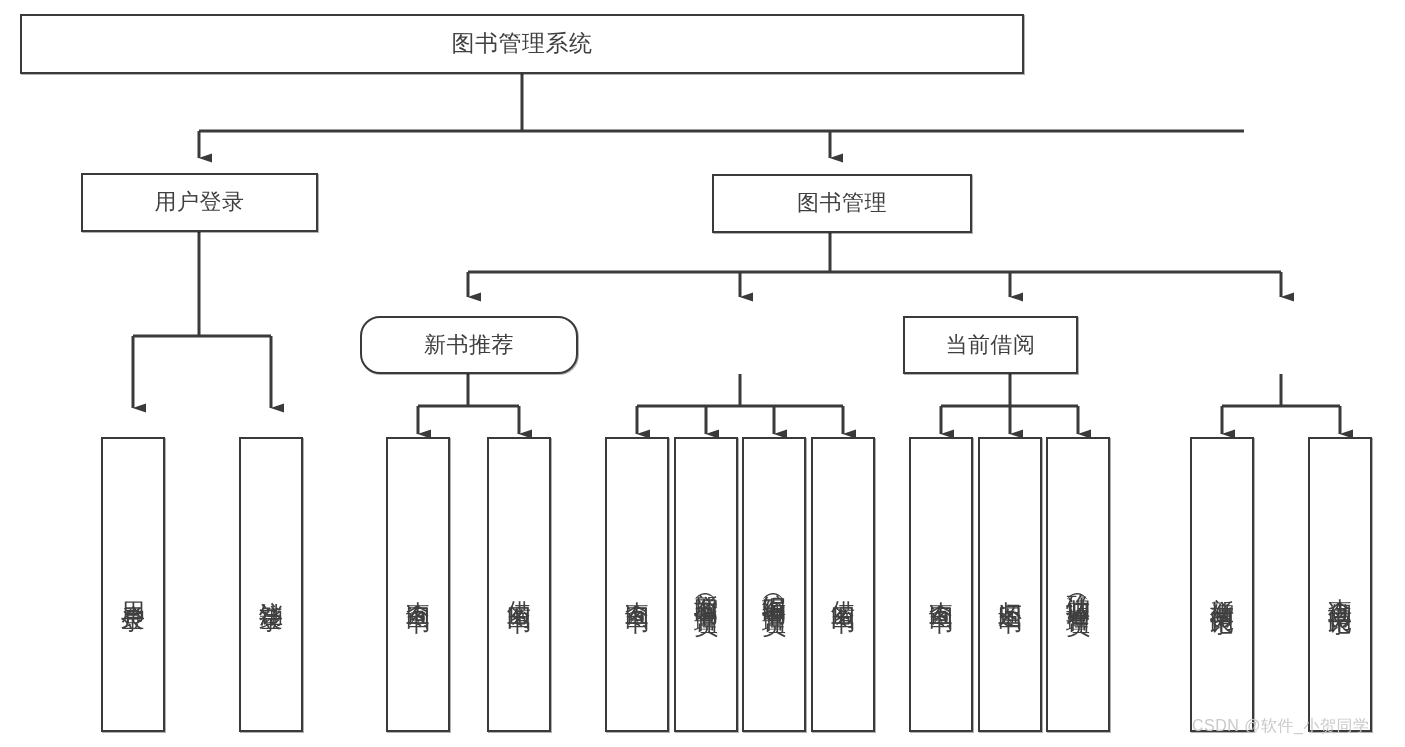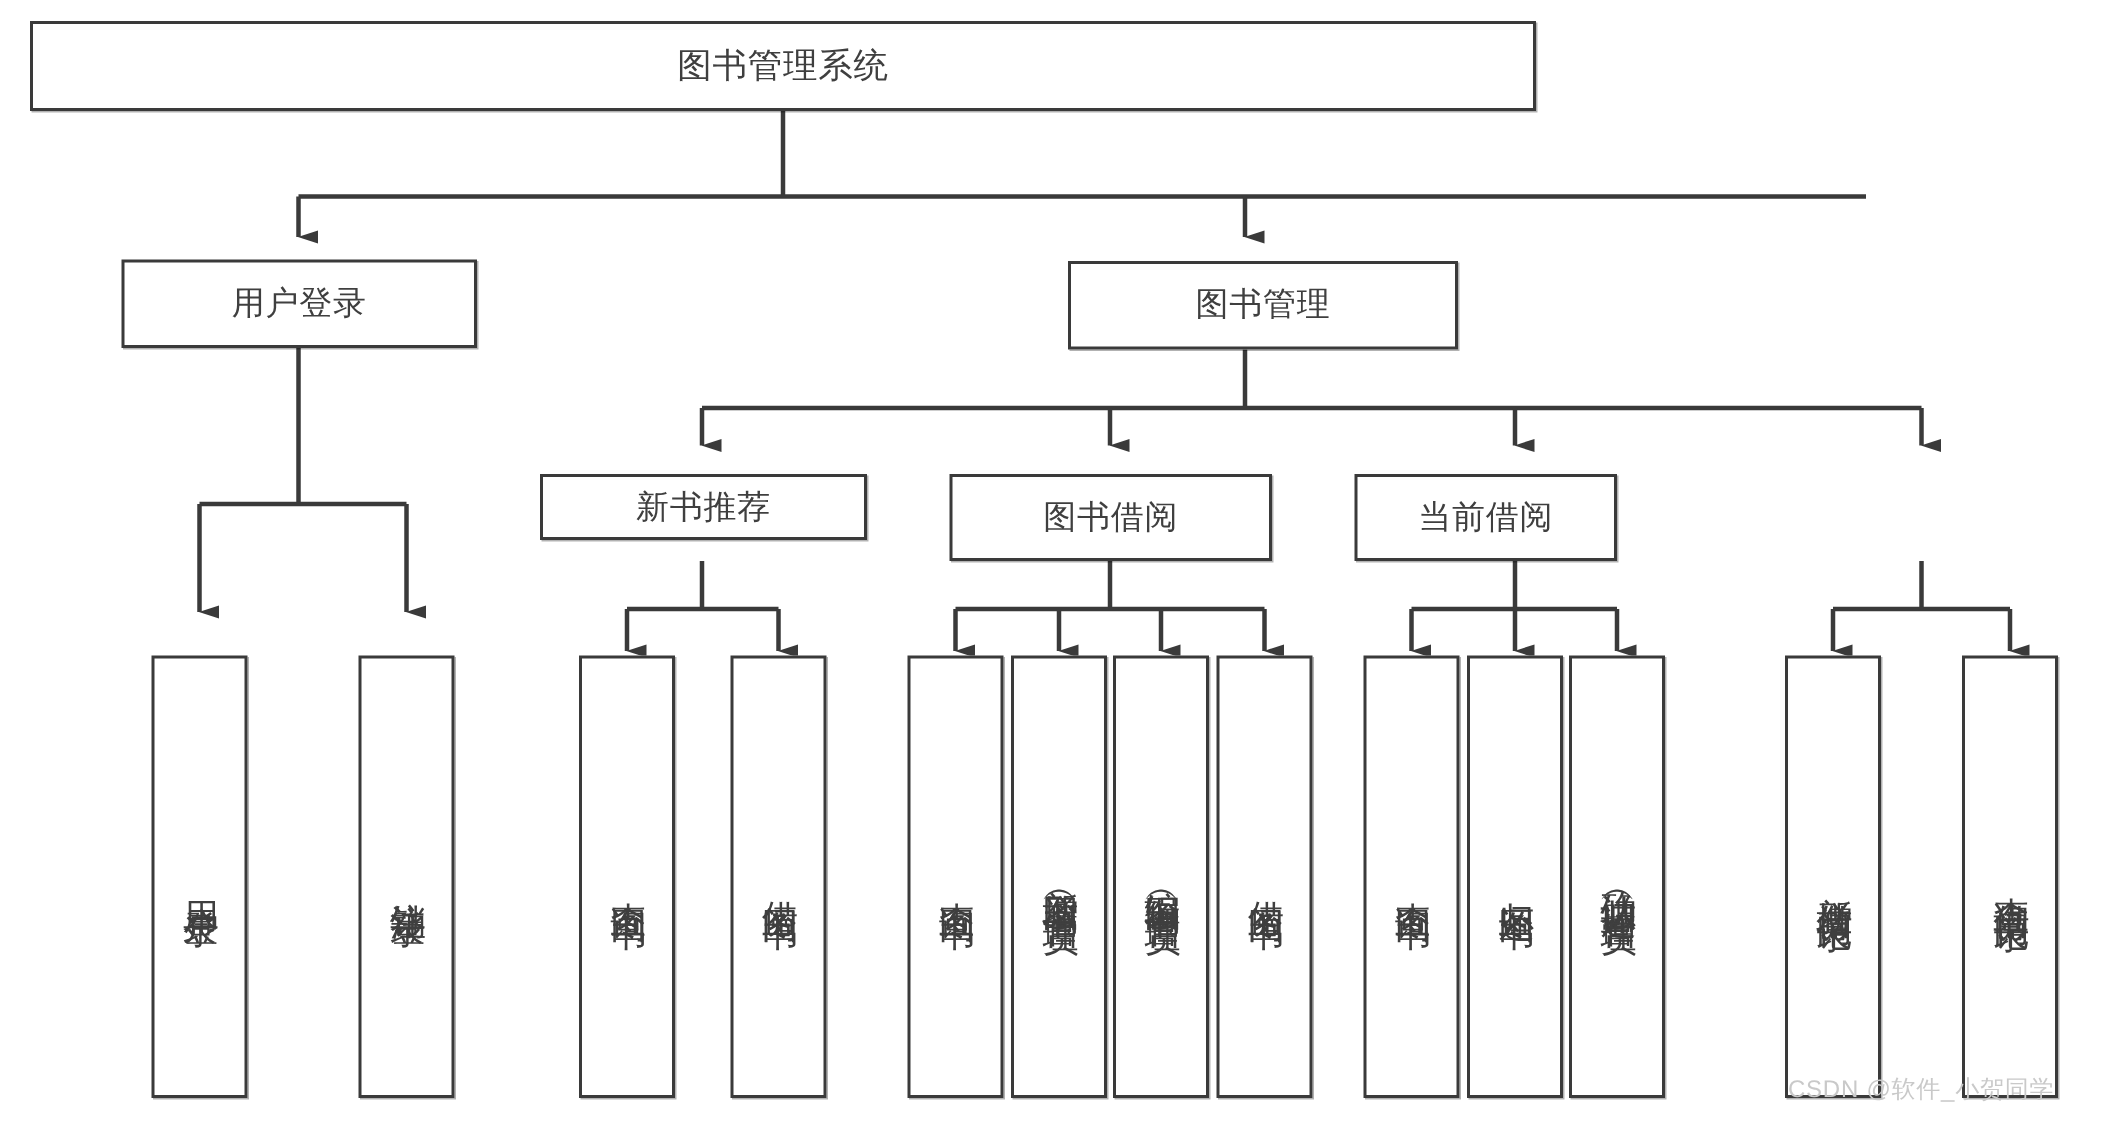--- a/index.html
+++ b/index.html
@@ -136,27 +136,24 @@
   </div>
 
   <div class="node h-node" style="left:81px; top:173px; width:237px; height:59px;">
     <span class="node-label">用户登录</span>
   </div>
 
   <div class="node h-node" style="left:712px; top:156px; width:260px; height:59px;margin-top:18px;">
     <span class="node-label">图书管理</span>
   </div>
 
-  <div class="node h-node" style="left:360px; top:316px; width:218px; height:44px;">
+  <div class="node h-node" style="left:360px; top:316px; width:218px; height:58px;border-radius:20px;">
     <span class="node-label">新书推荐</span>
   </div>
 
-  <div class="node h-node" style="left:633px; top:316px; width:215px; height:58px;">
-    <span class="node-label">图书借阅</span>
-  </div>
 
   <div class="node h-node" style="left:903px; top:316px; width:175px; height:58px;">
     <span class="node-label">当前借阅</span>
   </div>
 
 
   <div class="node v-node" style="left:101px; top:437px; width:64px; height:295px;">
     <span class="node-label">用户登录</span>
   </div>
 

